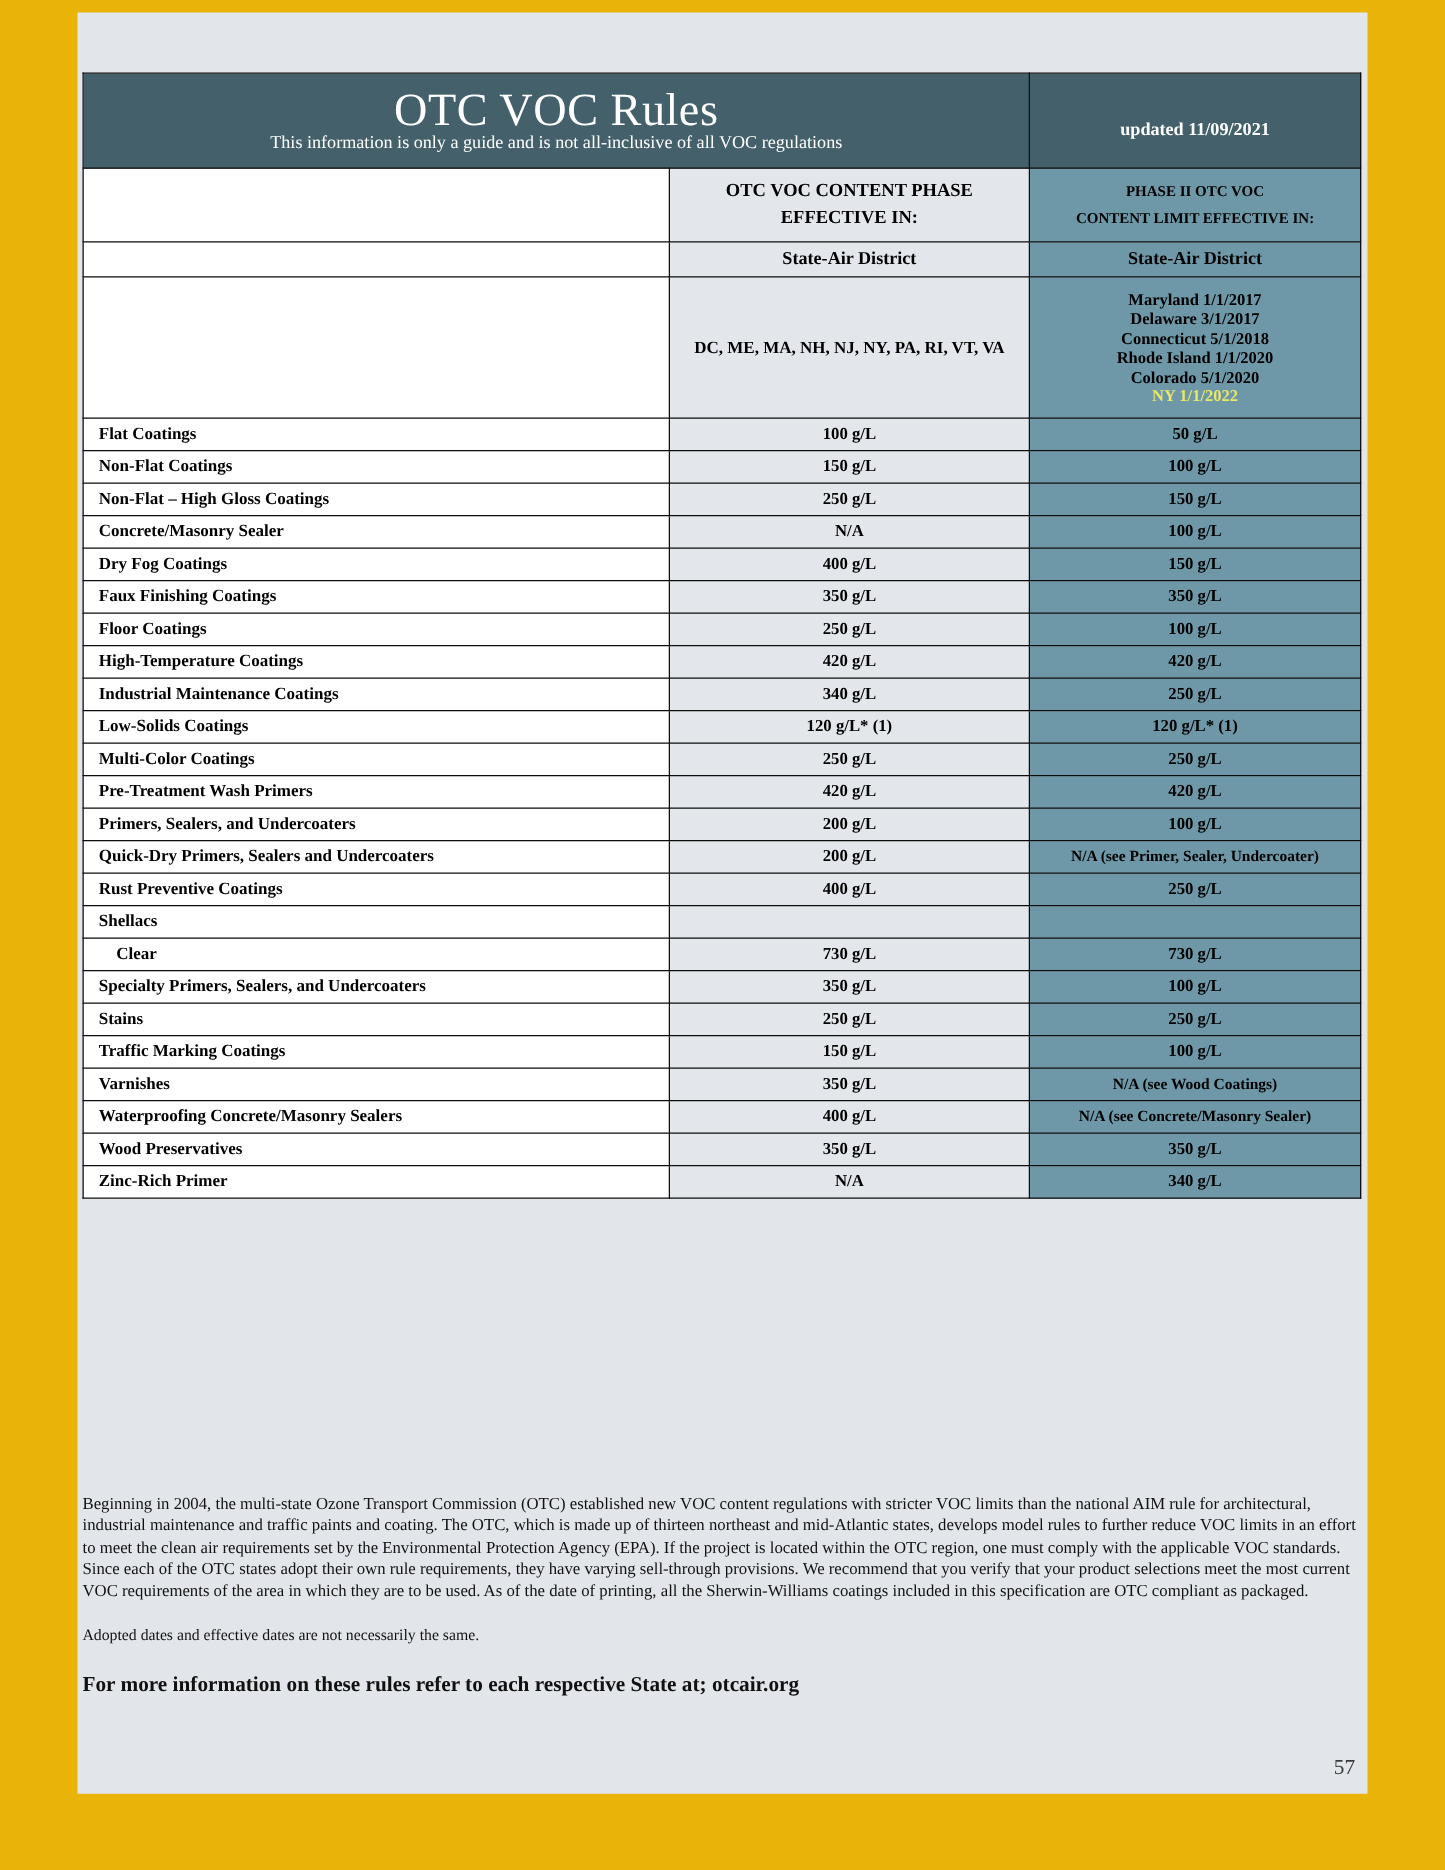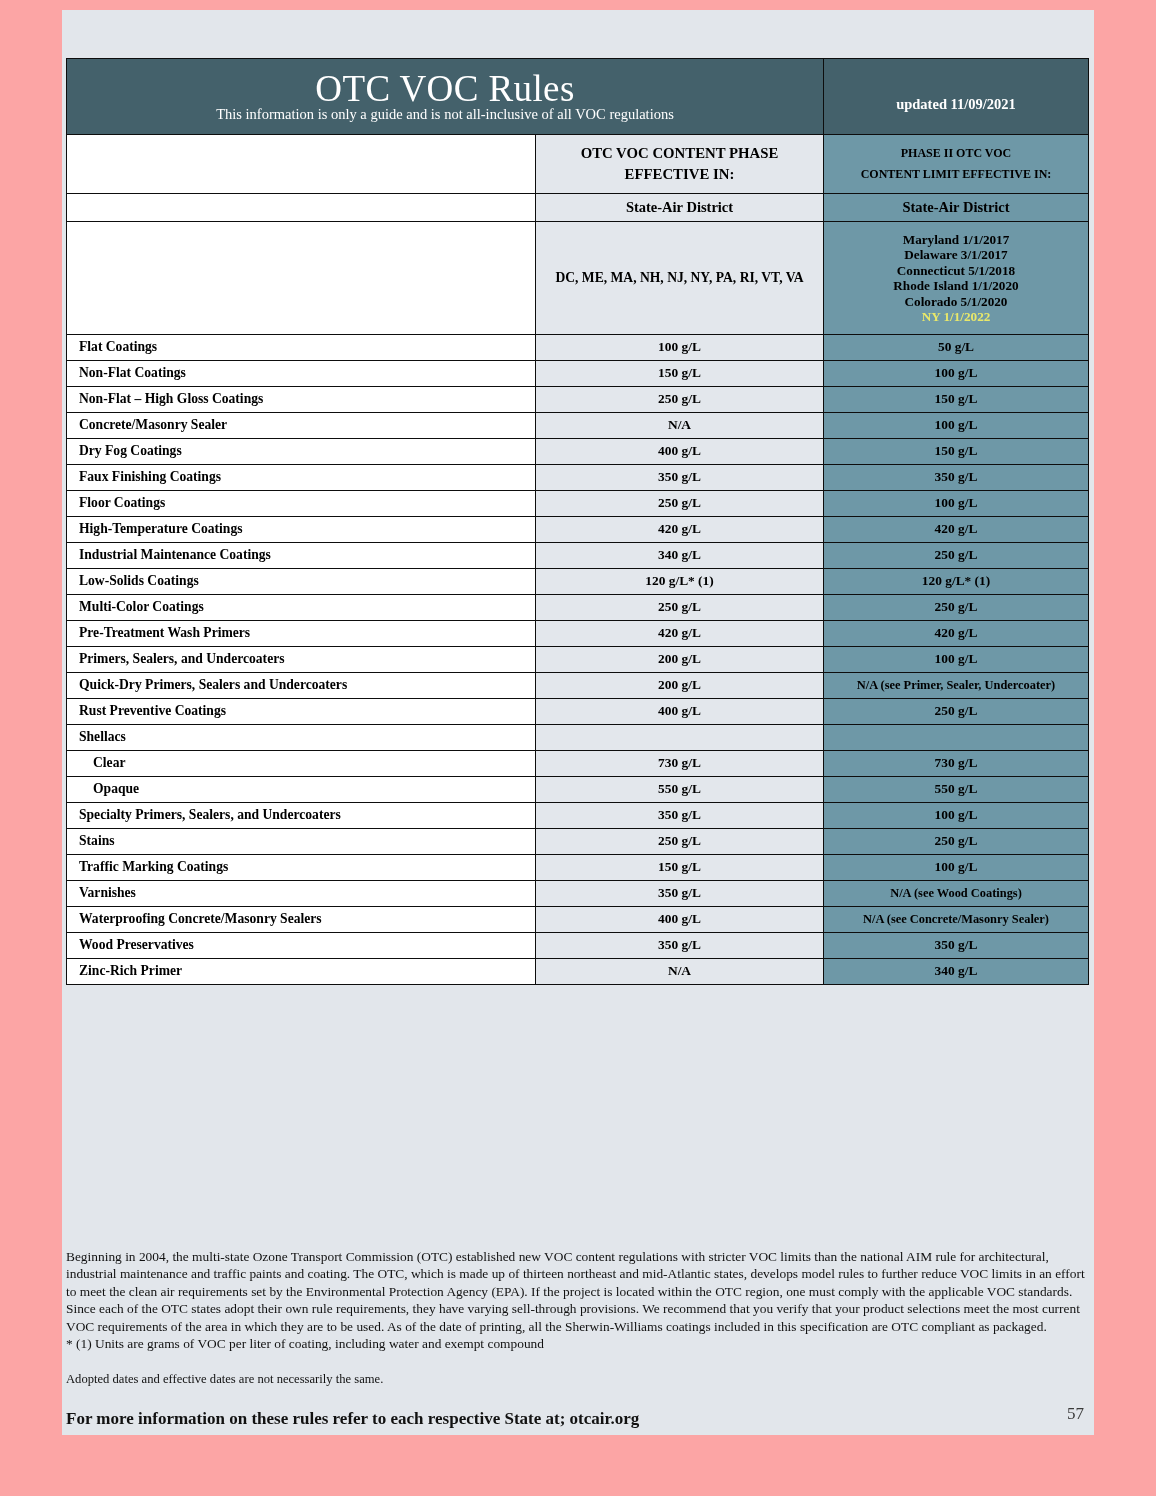--- a/index.html
+++ b/index.html
@@ -12,21 +12,21 @@
     height: 1496px;
     background: #ffffff;
     font-family: "Liberation Serif", "DejaVu Serif", serif;
     -webkit-font-smoothing: antialiased;
   }
   
   #page {
     position: relative;
     width: 1156px;
     height: 1496px;
-    background: #fca5a5;
+    background: #eab308;
     overflow: hidden;
   }
   #sheet {
     position: absolute;
     left: 62px;
     top: 10px;
     width: 1032px;
     height: 1425px;
     background: #e2e6eb;
   }
@@ -164,21 +164,21 @@
     font-size: 13.4px;
     text-align: center;
     padding: 2px 3px 3px 3px !important;
   }
   .cell-phase.small { font-size: 12.4px; }
 
   
   #footer {
     position: absolute;
     left: 66px;
-    top: 1248px;
+    top: 1194px;
     width: 1024px;
     font-family: Liberation Serif, serif;
   }
   .foot-para {
     font-size: 13.4px;
     line-height: 17.4px;
     color: #111111;
     text-align: left;
     margin: 0;
   }
@@ -340,25 +340,20 @@
           <td class="row-name">Shellacs</td>
           <td class="cell-otc"></td>
           <td class="cell-phase"></td>
         </tr>
         <tr>
           <td class="row-name indent">Clear</td>
           <td class="cell-otc">730 g/L</td>
           <td class="cell-phase">730 g/L</td>
         </tr>
         <tr>
-          <td class="row-name indent">Opaque</td>
-          <td class="cell-otc">550 g/L</td>
-          <td class="cell-phase">550 g/L</td>
-        </tr>
-        <tr>
           <td class="row-name">Specialty Primers, Sealers, and Undercoaters</td>
           <td class="cell-otc">350 g/L</td>
           <td class="cell-phase">100 g/L</td>
         </tr>
         <tr>
           <td class="row-name">Stains</td>
           <td class="cell-otc">250 g/L</td>
           <td class="cell-phase">250 g/L</td>
         </tr>
         <tr>
@@ -384,19 +379,18 @@
         <tr>
           <td class="row-name">Zinc-Rich Primer</td>
           <td class="cell-otc">N/A</td>
           <td class="cell-phase">340 g/L</td>
         </tr>
       </tbody>
   </table>
 
   <div id="footer">
     <p class="foot-para">Beginning in 2004, the multi-state Ozone Transport Commission (OTC) established new VOC content regulations with stricter VOC limits than the national AIM rule for architectural, industrial maintenance and traffic paints and coating. The OTC, which is made up of thirteen northeast and mid-Atlantic states, develops model rules to further reduce VOC limits in an effort to meet the clean air requirements set by the Environmental Protection Agency (EPA).  If the project is located within the OTC region, one must comply with the applicable VOC standards. Since each of the OTC states adopt their own rule requirements, they have varying sell-through provisions.  We recommend that you verify that your product selections meet the most current VOC requirements of the area in which they are to be used. As of the date of printing, all the Sherwin-Williams coatings included in this specification are OTC compliant as packaged.</p>
-    <p class="foot-note"> * (1) Units are grams of VOC per liter of coating, including water and exempt compound</p>
     <p class="foot-adopted">Adopted dates and effective dates are not necessarily the same.</p>
     <p class="foot-more">For more information on these rules refer to each respective State at; otcair.org</p>
   </div>
 
   <div id="page-number">57</div>
 </div>
 
 </body></html>

